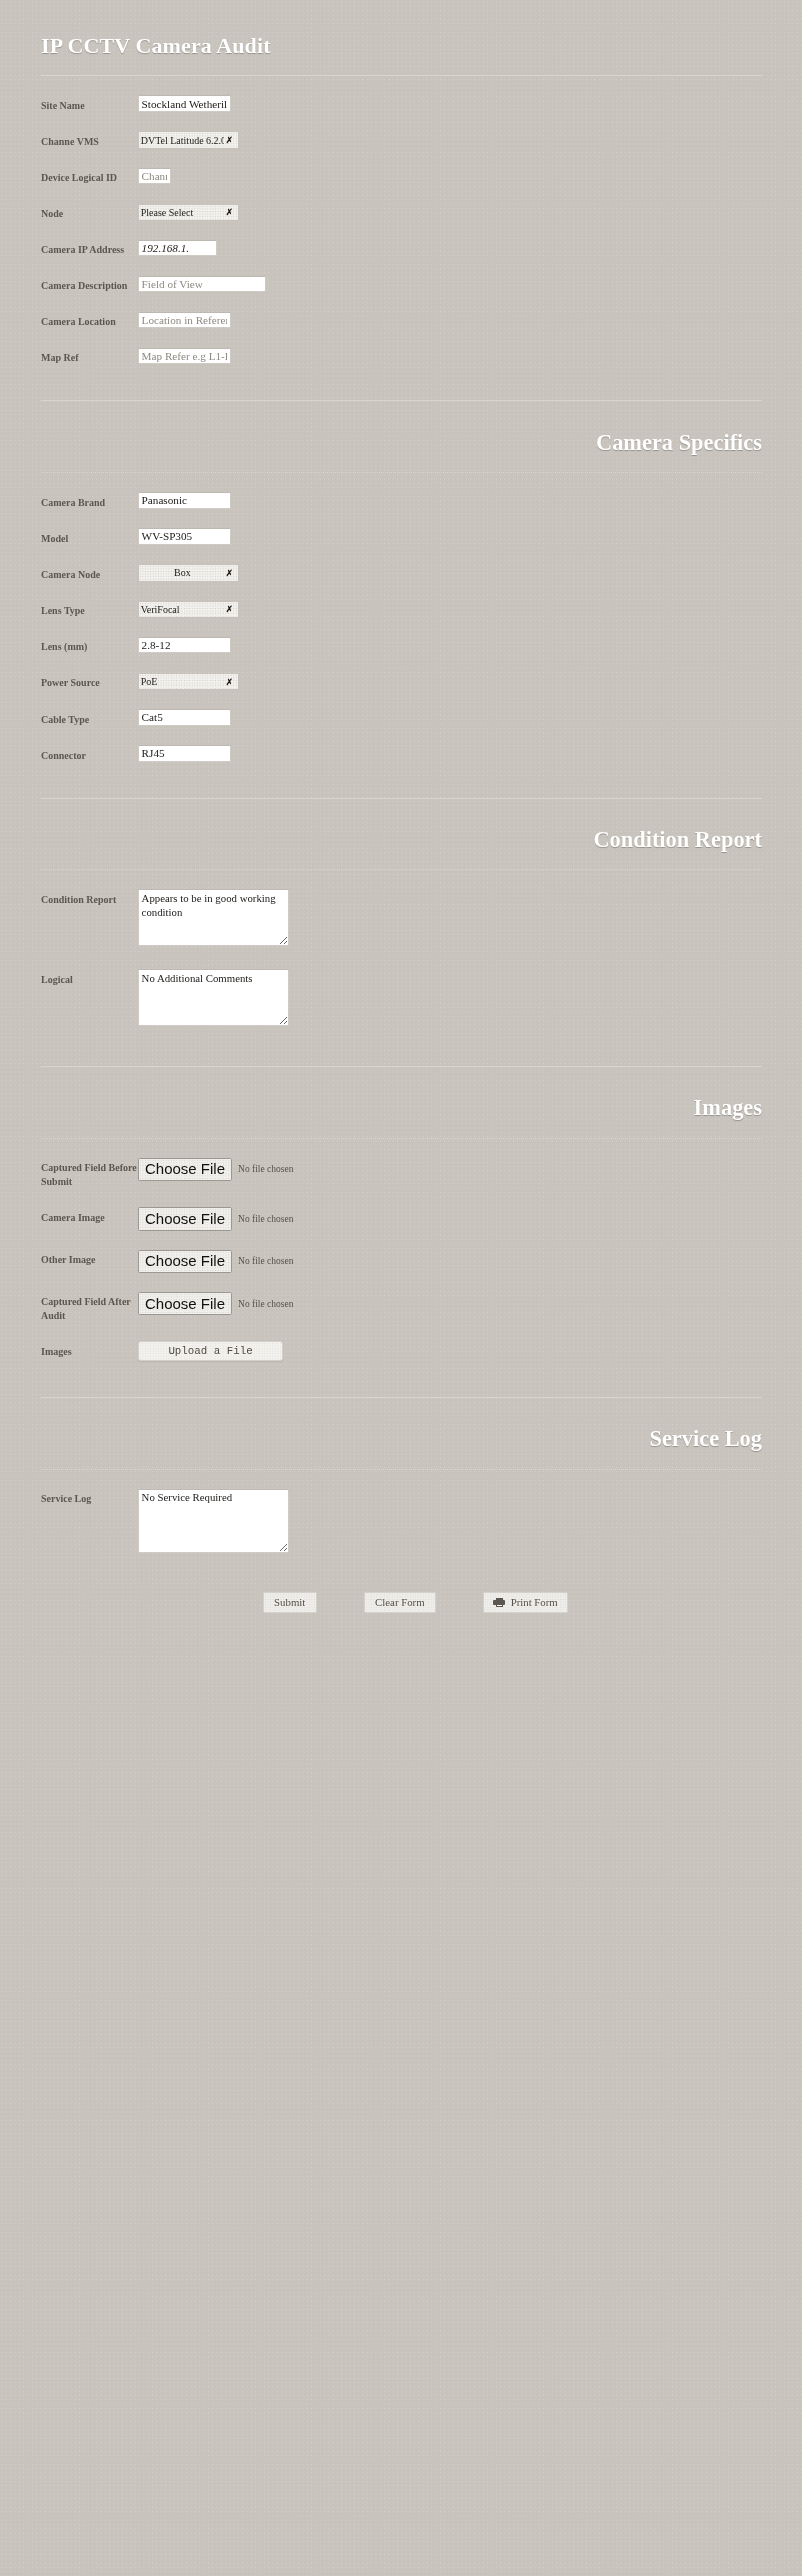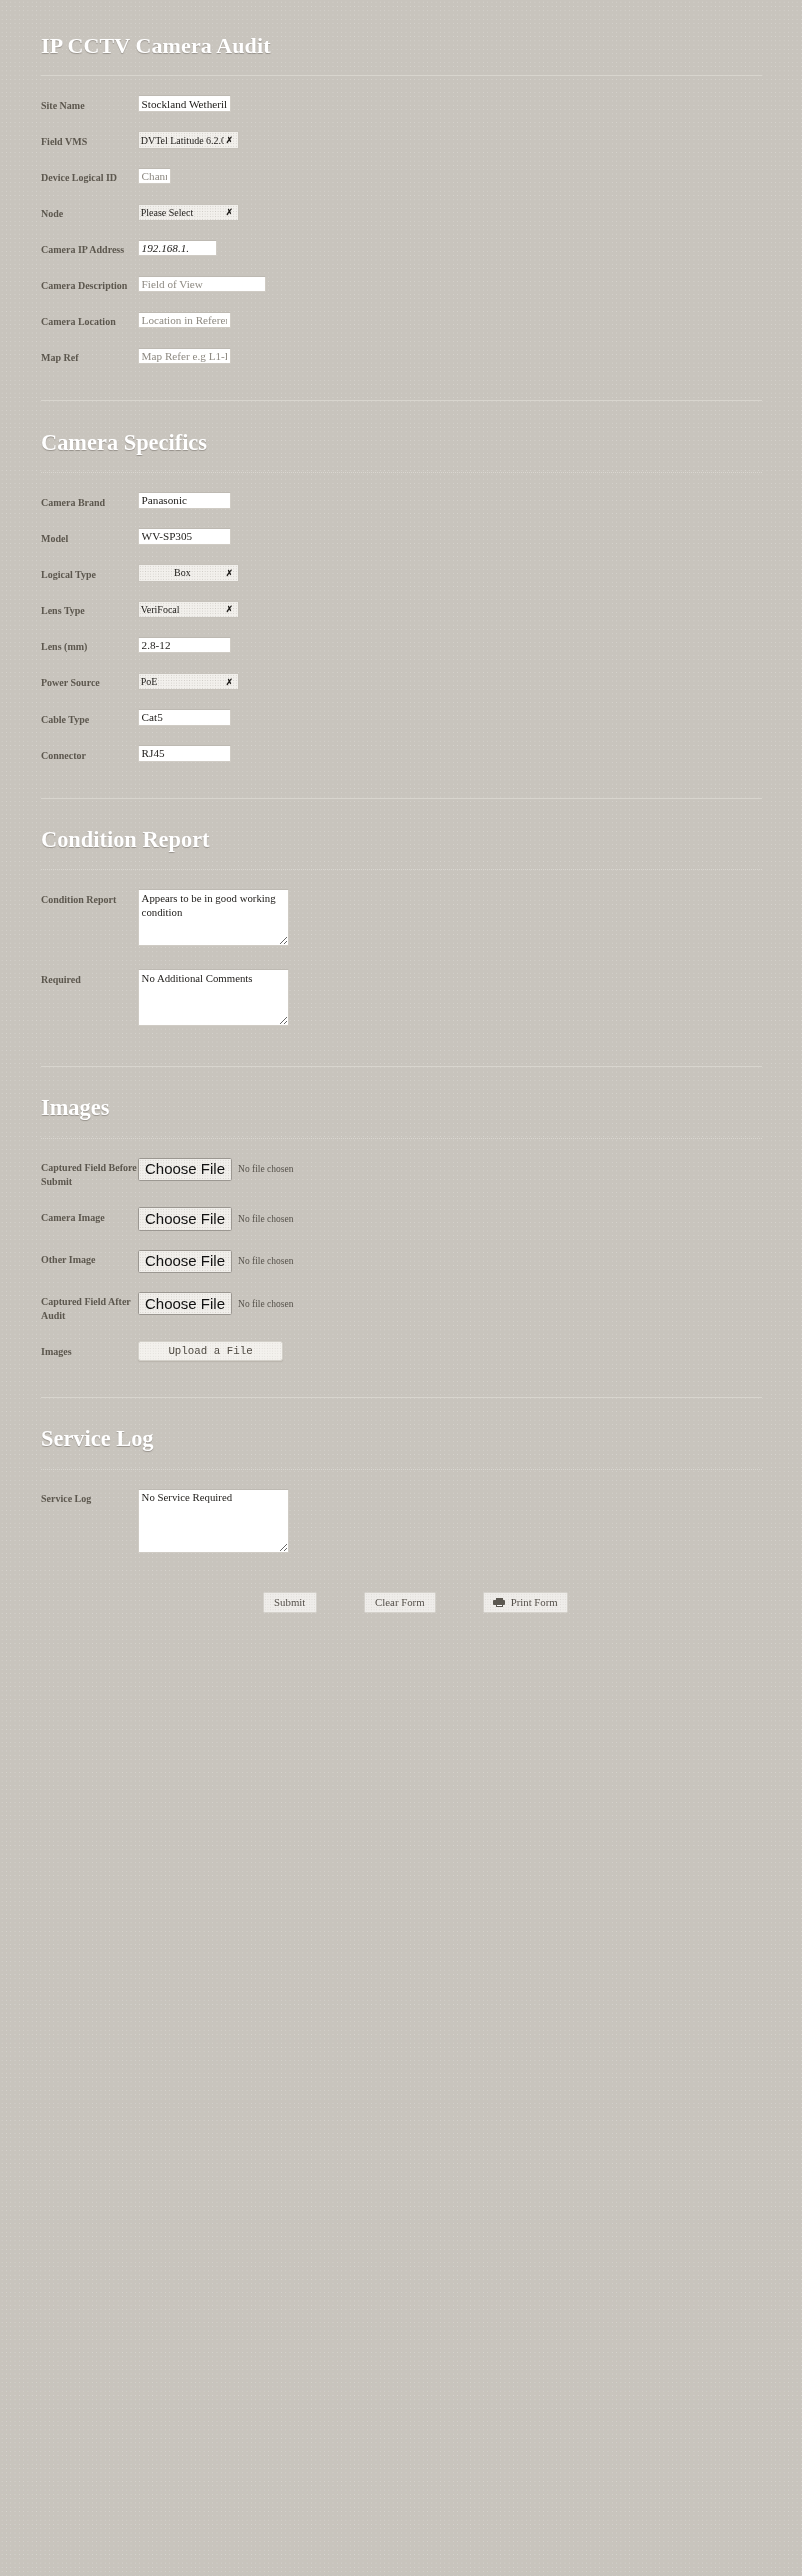--- a/index.html
+++ b/index.html
@@ -32,20 +32,21 @@
     margin:33px 0 0 0;
     letter-spacing:0.1px;
     text-shadow:0 0.9px 0.9px rgba(90,85,78,.45);
   }
   h2.section-title{
     font-size:22.4px;
     font-weight:bold;
     color:#ffffff;
     margin:28.5px 0 0 0;
     text-shadow:0 0.9px 0.9px rgba(90,85,78,.45);
+    text-align:right;
   }
   hr.rule{
     border:none;
     border-top:0.9px solid #d8d5ce;
     margin:16.4px 0 0 0;
     height:0;
   }
   hr.rule.thin{
     border-top:0.9px dotted #d9d6d0;
   }
@@ -231,21 +232,21 @@
   <hr class="rule">
 
   <div class="field">
     <div class="label">Site Name</div>
     <div class="control">
       <input class="text w-sitename" type="text" value="Stockland Wetherill Park" style="">
     </div>
   </div>
 
   <div class="field">
-    <div class="label">Field VMS</div>
+    <div class="label">Channe VMS</div>
     <div class="control">
       <span class="sel-wrap">
         <select class="sel w-vms">
           <option>DVTel Latitude 6.2.0.27</option>
         </select>
         <span class="chev">✗</span>
       </span>
     </div>
   </div>
 
@@ -310,21 +311,21 @@
   </div>
 
   <div class="field">
     <div class="label">Model</div>
     <div class="control">
       <input class="text w-model" type="text" value="WV-SP305" style="">
     </div>
   </div>
 
   <div class="field">
-    <div class="label">Logical Type</div>
+    <div class="label">Camera Node</div>
     <div class="control">
       <span class="sel-wrap">
         <select class="sel w-ctype">
           <option>Box</option>
         </select>
         <span class="chev">✗</span>
       </span>
     </div>
   </div>
 
@@ -380,21 +381,21 @@
   <hr class="rule thin">
 
   <div class="field">
     <div class="label">Condition Report</div>
     <div class="control">
       <textarea class="ta" style="">Appears to be in good working condition</textarea>
     </div>
   </div>
 
   <div class="field">
-    <div class="label">Required</div>
+    <div class="label">Logical</div>
     <div class="control">
       <textarea class="ta" style="">No Additional Comments</textarea>
     </div>
   </div>
 
   <div class="rule-space"></div>
   <hr class="rule">
 
   <h2 class="section-title">Images</h2>
   <hr class="rule thin">

